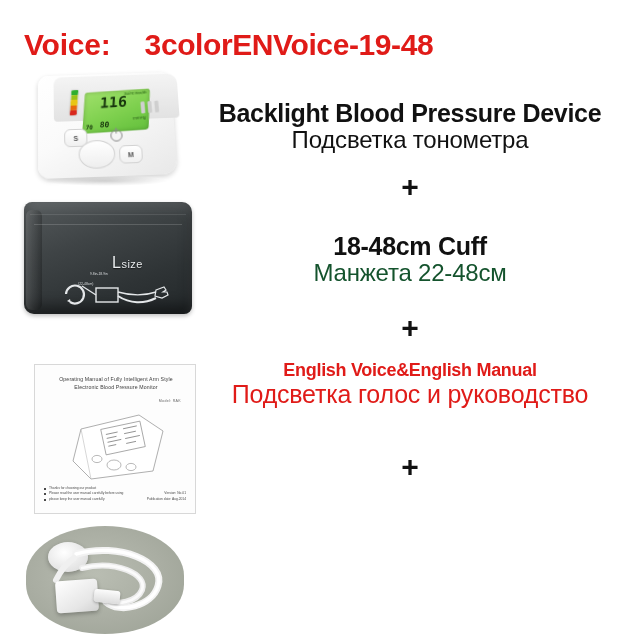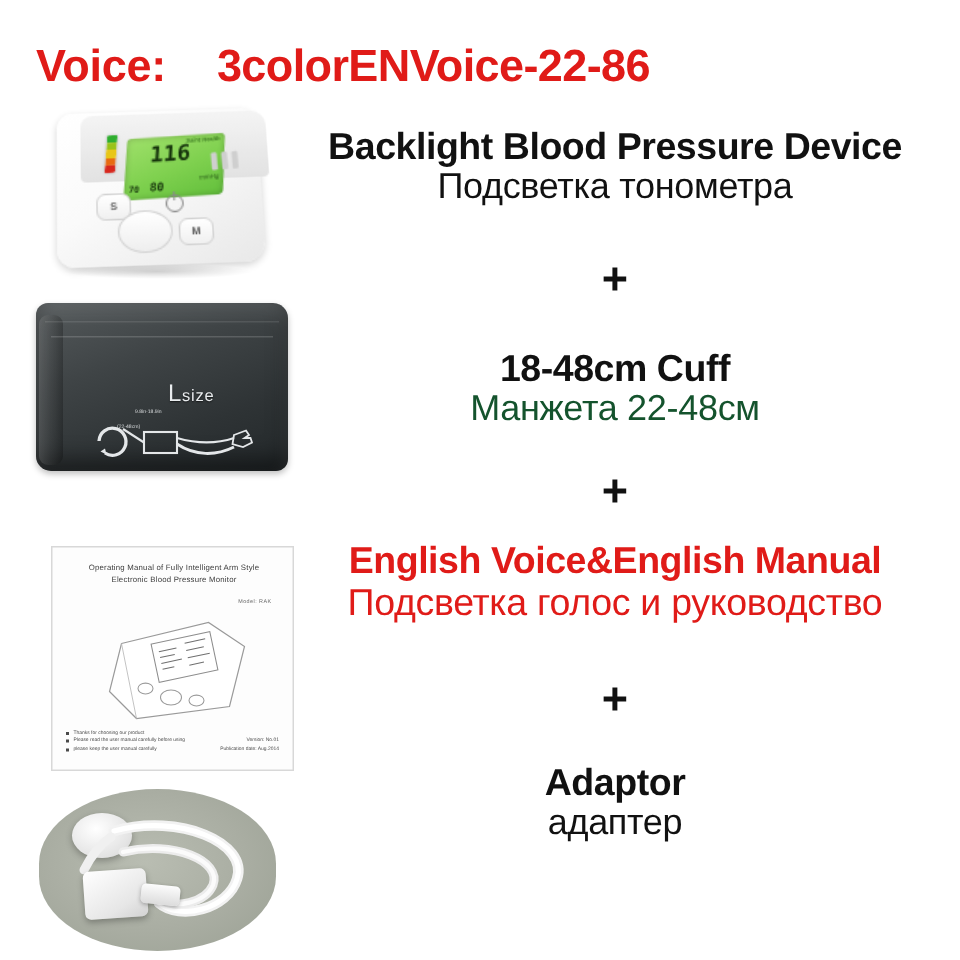--- a/index.html
+++ b/index.html
@@ -62,21 +62,21 @@
   .t-ru {
     font-size: 24px;
     font-weight: normal;
     color: #111111;
     white-space: nowrap;
     letter-spacing: -0.2px;
   }
   .t-red .t-en, .t-red .t-ru {
     color: #e01b18;
   }
-  .t-red .t-en { font-size: 25px; }
+  .t-red .t-en { font-size: 18px; }
   .t-red .t-ru { font-size: 25px; }
 
   .plus {
     position: absolute;
     left: 180px;
     width: 460px;
     text-align: center;
     font-size: 30px;
     font-weight: bold;
     color: #111111;
@@ -455,21 +455,21 @@
     height: 112px;
   }
 </style>
 </head>
 <body>
 
 <div id="page">
 
   <div class="header">
     <span class="header-label" style="color: rgb(224, 27, 24);">Voice:</span>
-    <span class="header-value" style="color: rgb(224, 27, 24);">3colorENVoice-22-86</span>
+    <span class="header-value" style="color: rgb(224, 27, 24);">3colorENVoice-19-48</span>
   </div>
 
   <div class="device-wrap">
     <div class="device-shadow"></div>
     <div class="device-body">
       <div class="device-top"></div>
 
       <div class="lcd">
         <span class="lcd-brand">Saint Health</span>
         <span class="lcd-big">116</span>
@@ -493,21 +493,21 @@
       </div>
 
       <div class="btn-s">S</div>
       <div class="btn-start"></div>
       <div class="power-icon"></div>
       <div class="btn-m">M</div>
     </div>
   </div>
 
   <div class="text-block" style="top:84px;">
-    <div class="t-en" style="color: rgb(17, 17, 17);">Backlight Blood Pressure Device</div>
+    <div class="t-en" style="color: rgb(17, 17, 17); margin-top: 15px;">Backlight Blood Pressure Device</div>
     <div class="t-ru" style="color: rgb(17, 17, 17);">Подсветка тонометра</div>
   </div>
 
   <div class="plus" style="top:172px;">+</div>
 
   <div class="cuff-wrap">
     <div class="cuff-body">
       <div class="cuff-fold"></div>
       <div class="cuff-seam2"></div>
       <div class="cuff-seam"></div>
@@ -583,18 +583,14 @@
       <path d="M60,30 C104,18 150,38 142,62 C136,82 104,90 90,78" fill="none" stroke="#f2f2f2" stroke-width="7" stroke-linecap="round"></path>
       <path d="M60,30 C104,18 150,38 142,62 C136,82 104,90 90,78" fill="none" stroke="#ffffff" stroke-width="3.4" stroke-linecap="round"></path>
       <path d="M66,44 C100,36 132,50 126,66 C121,78 100,82 92,76" fill="none" stroke="#ececec" stroke-width="6" stroke-linecap="round"></path>
       <path d="M66,44 C100,36 132,50 126,66 C121,78 100,82 92,76" fill="none" stroke="#fbfbfb" stroke-width="2.8" stroke-linecap="round"></path>
       <path d="M40,56 C46,44 52,38 58,34" fill="none" stroke="#f0f0f0" stroke-width="6" stroke-linecap="round"></path>
     </svg>
     <div class="adaptor-brick"></div>
     <div class="adaptor-plug"></div>
   </div>
 
-  <div class="text-block" style="top:508px;">
-    <div class="t-en" style="color: rgb(17, 17, 17);">Adaptor</div>
-    <div class="t-ru" style="color: rgb(17, 17, 17);">адаптер</div>
-  </div>
 
 </div>
 
 </body></html>

